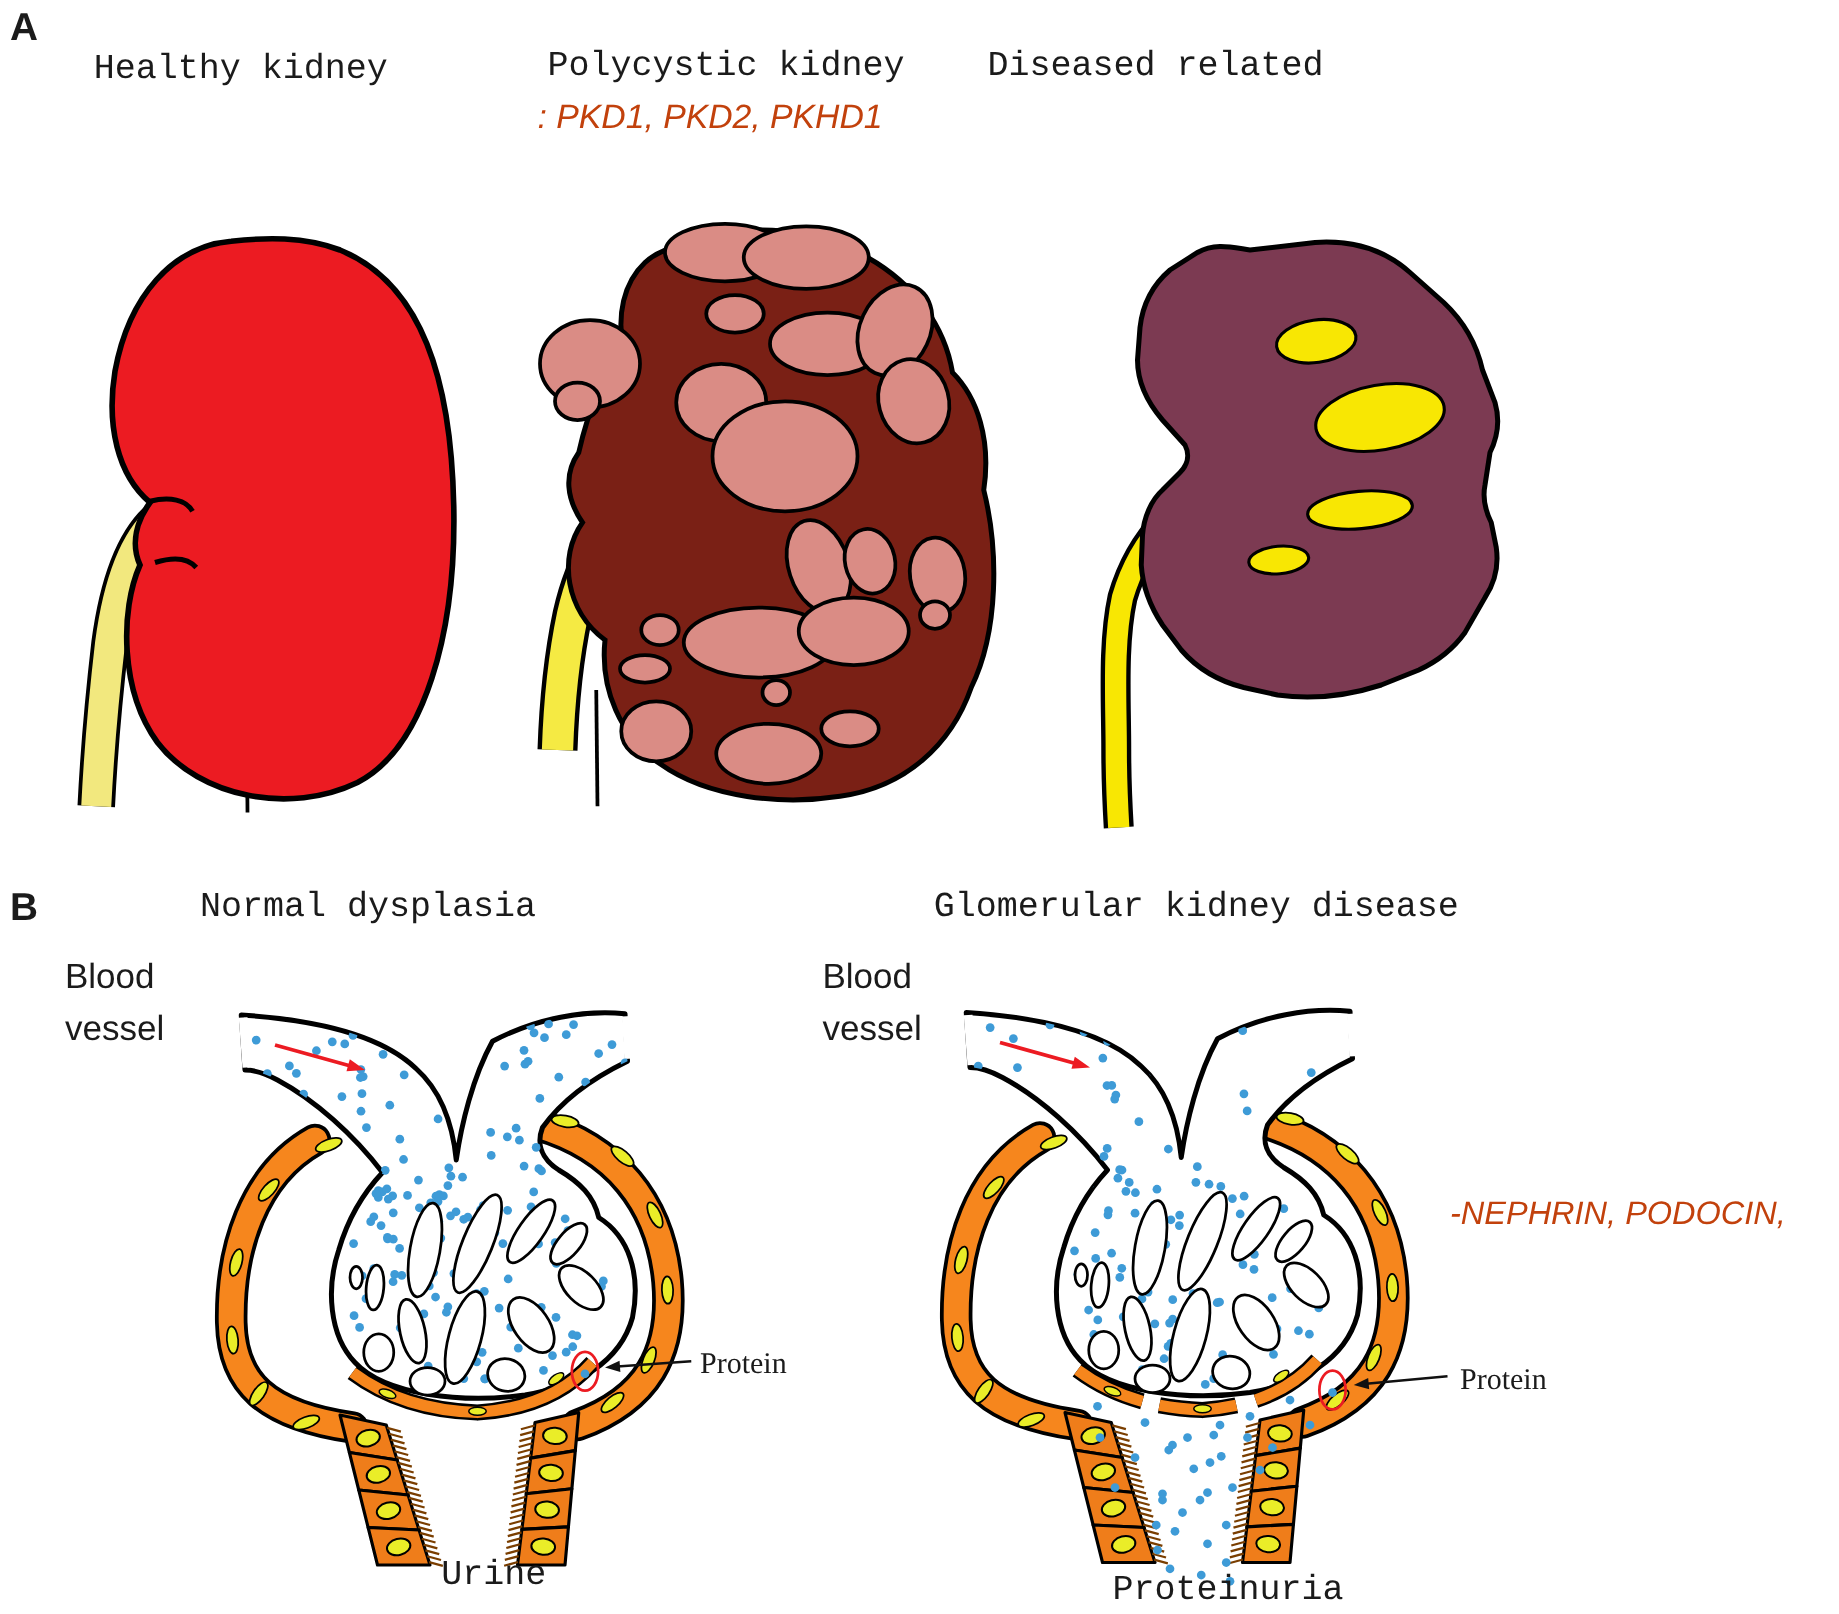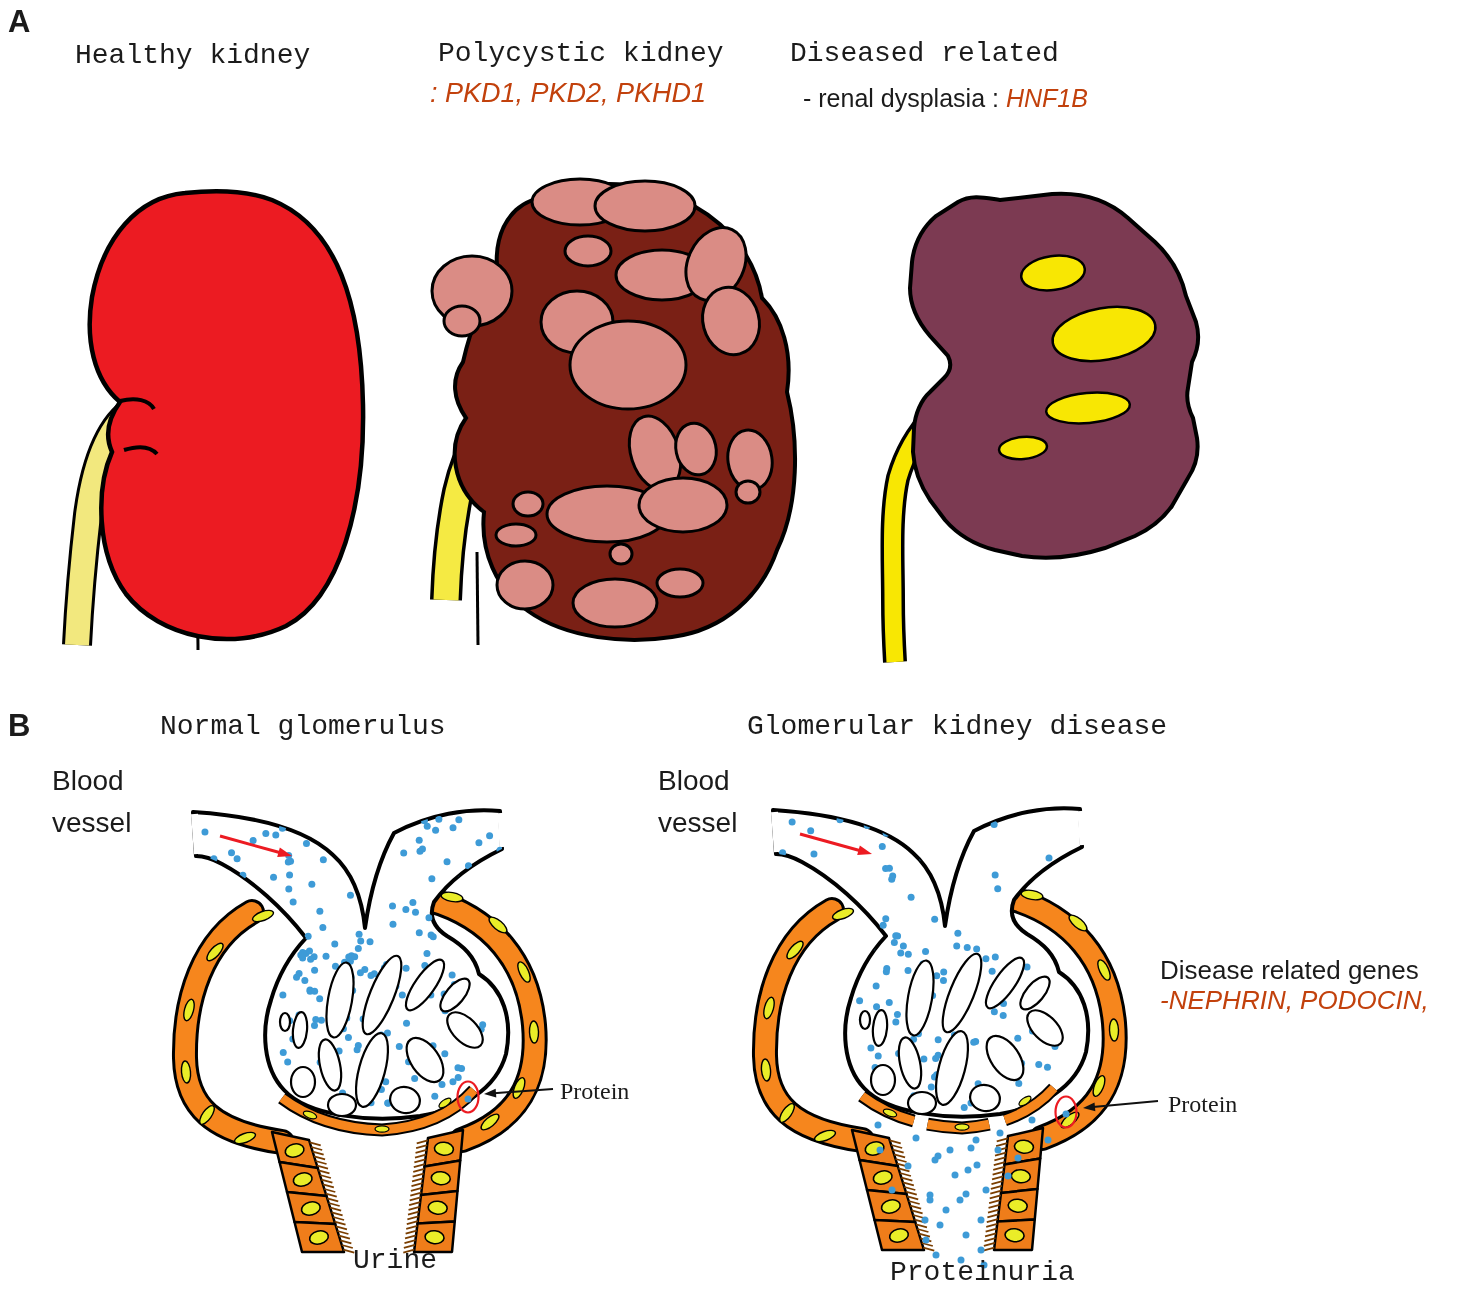--- a/index.html
+++ b/index.html
@@ -642,31 +642,27 @@
           <polygon points="503,1110 514.5298898165696,1104.4043194499895 515.366254880984,1113.365373711572" fill="#111111"></polygon>
         </g>
       </g>
     </svg>
 
   <div class="lbl panel-letter" style="left:8px;top:4px;">A</div>
   <div class="lbl title" style="left:75px;top:40px;">Healthy kidney</div>
   <div class="lbl title" style="left:438px;top:38px;">Polycystic kidney</div>
   <div class="lbl red" style="left:430px;top:78px;font-size:27px;">: PKD1, PKD2, PKHD1</div>
   <div class="lbl title" style="left:790px;top:38px;">Diseased related</div>
-  <div class="lbl sub" style="left:803px;top:84px;">
-     <span>- renal dysplasia : </span><span class="red">HNF1B</span>
-  </div>
 
   <div class="lbl panel-letter" style="left:8px;top:708px;">B</div>
-  <div class="lbl title" style="left:160px;top:711px;">Normal glomerulus</div>
+  <div class="lbl title" style="left:160px;top:711px;">Normal dysplasia</div>
   <div class="lbl title" style="left:747px;top:711px;">Glomerular kidney disease</div>
   <div class="lbl vessel-lbl" style="left:52px;top:760px;">Blood vessel</div>
   <div class="lbl vessel-lbl" style="left:658px;top:760px;">Blood vessel</div>
   <div class="lbl small-lbl" style="left:560px;top:1078px;">Protein</div>
   <div class="lbl small-lbl" style="left:1168px;top:1091px;">Protein</div>
   <div class="lbl title" style="left:333px;top:1245px;margin-left:20px;">Urine</div>
   <div class="lbl title" style="left:890px;top:1257px;">Proteinuria</div>
   <div class="lbl" style="left:1160px;top:956px;">
-     <div class="genes-line" style="color:#1b1b1b;">Disease related genes</div>
      <div class="genes-line red">-NEPHRIN, PODOCIN,</div>
   </div>
 
 </div>
 
 </body></html>

